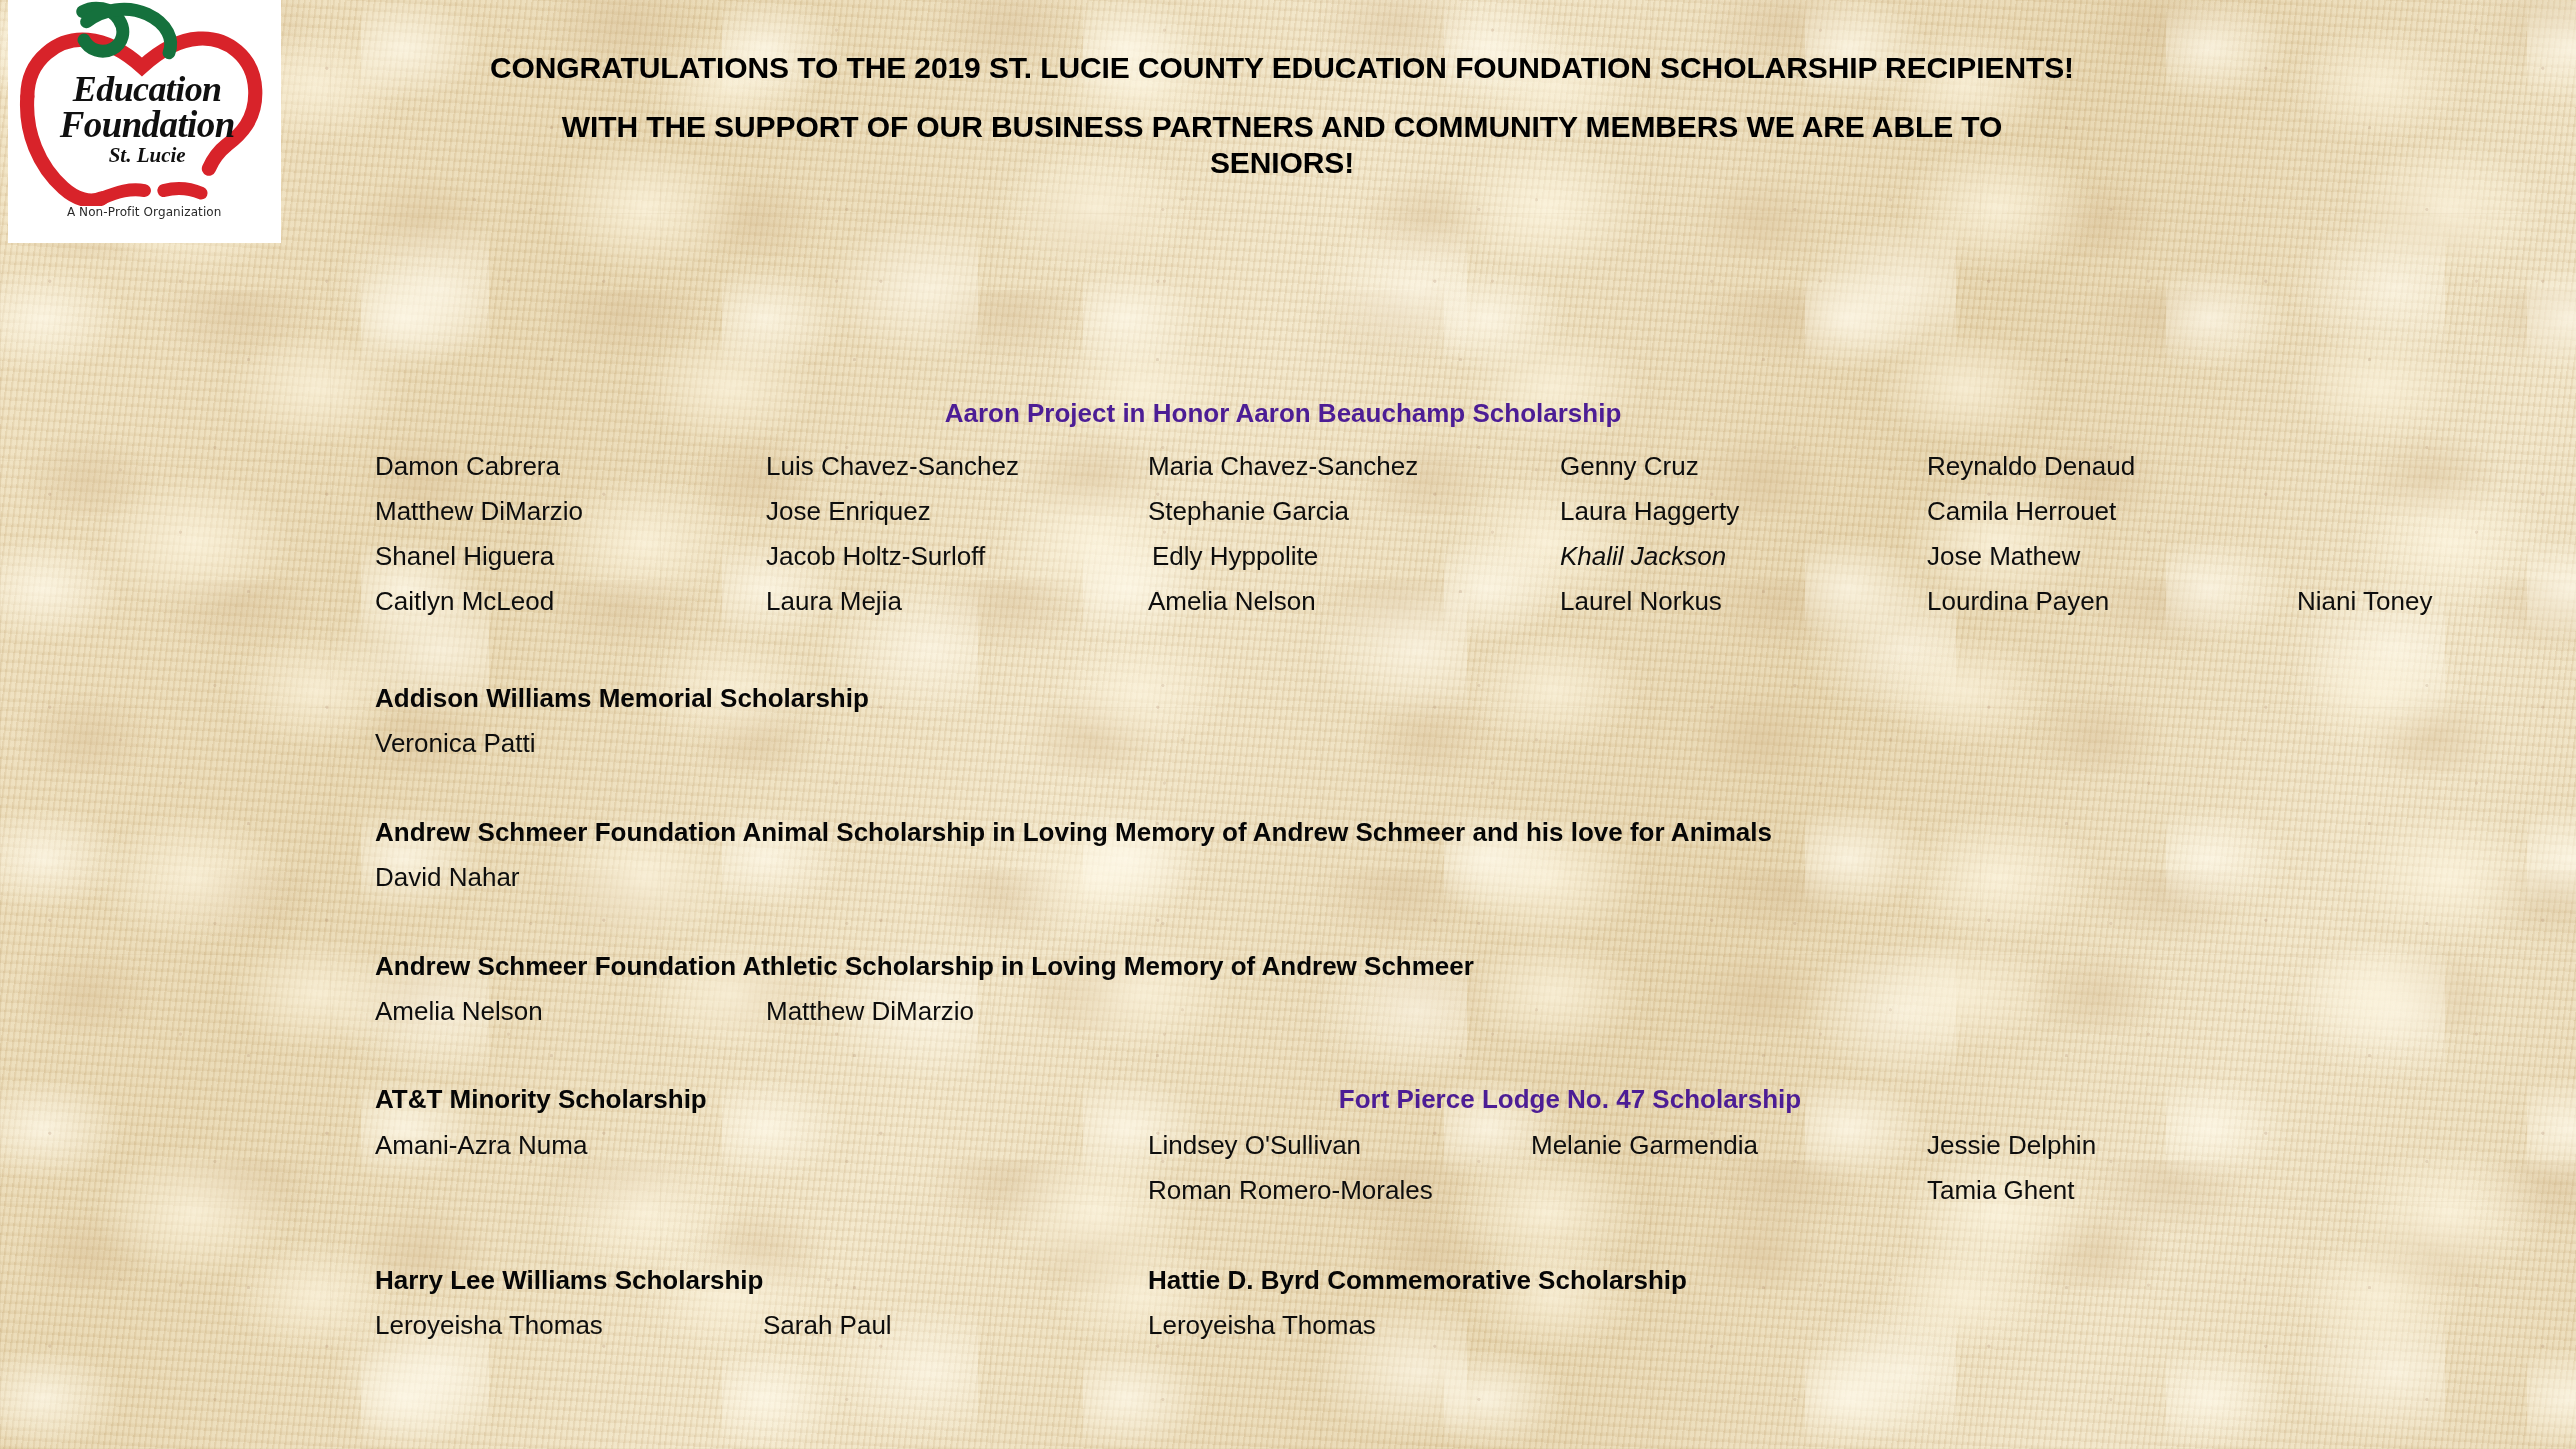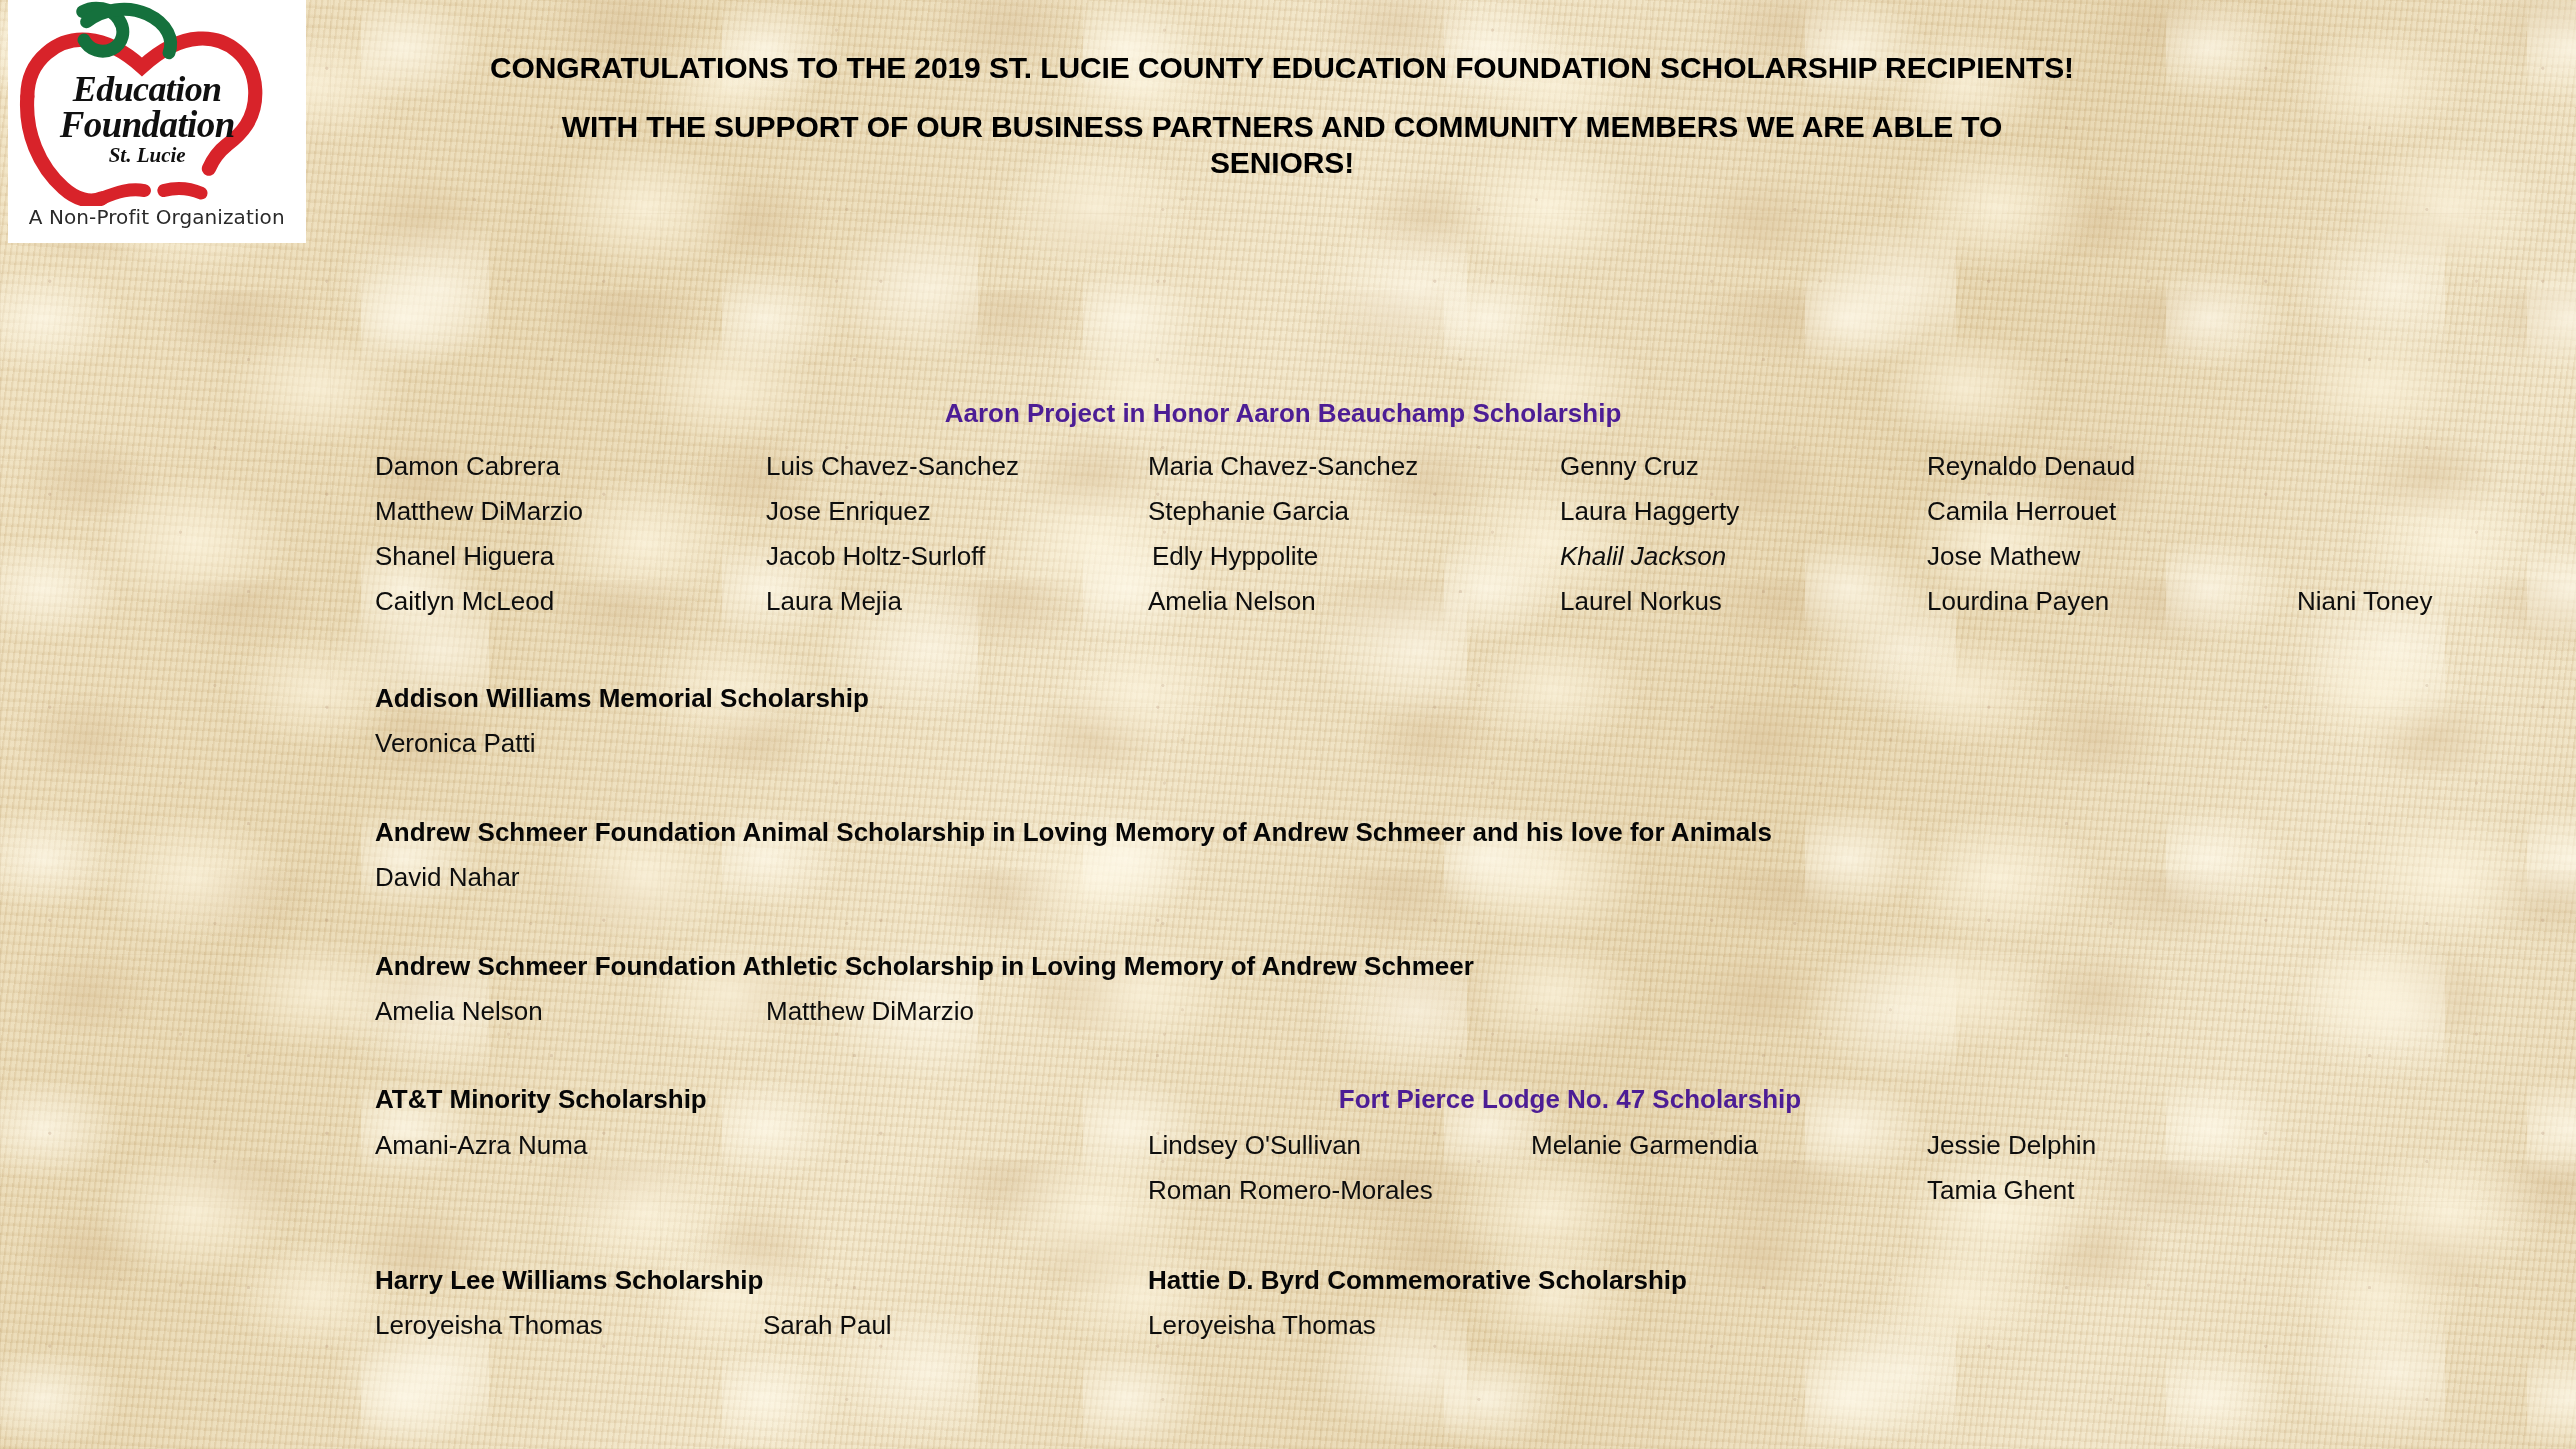--- a/index.html
+++ b/index.html
@@ -59,21 +59,21 @@
       radial-gradient(circle at 34% 74%, rgba(162,124,98,.16) 0 1.3px, transparent 1.9px),
       radial-gradient(circle at 68% 88%, rgba(158,120,94,.18) 0 1.3px, transparent 1.9px);
     background-size: 277px 213px, 328px 251px, 303px 232px, 354px 270px, 316px 238px;
   }
 
   
   #logo-card {
     position: absolute;
     left: 7.7px;
     top: 0px;
-    width: 298px;
+    width: 273px;
     height: 243px;
     background: #ffffff;
     overflow: hidden;
   }
   #logo-apple {
     position: absolute;
     left: 0px;
     top: 0px;
     width: 273px;
     height: 206px;
@@ -91,21 +91,21 @@
     line-height: .96;
   }
   #logo-wordmark .l1 { font-size: 36px; display:block; letter-spacing:-0.6px; }
   #logo-wordmark .l2 { font-size: 37px; display:block; letter-spacing:-0.6px; }
   #logo-wordmark .l3 { font-size: 21px; display:block; margin-top: 2.6px; }
   #logo-tagline {
     position: absolute;
     left: 0; right: 0;
     top: 205px;
     text-align: center;
-    font-size: 20px;
+    font-size: 12px;
     color: #2a2a2a;
     font-family: "DejaVu Sans", sans-serif;
     letter-spacing: 0.1px;
   }
 
   
   #headline {
     position: absolute;
     left: 377px;
     top: 50px;

